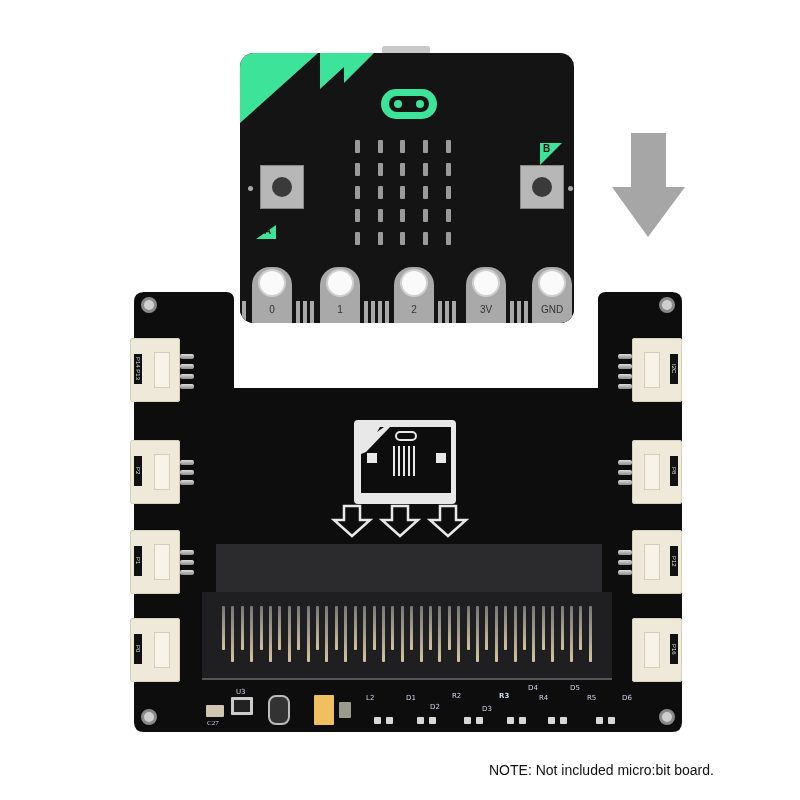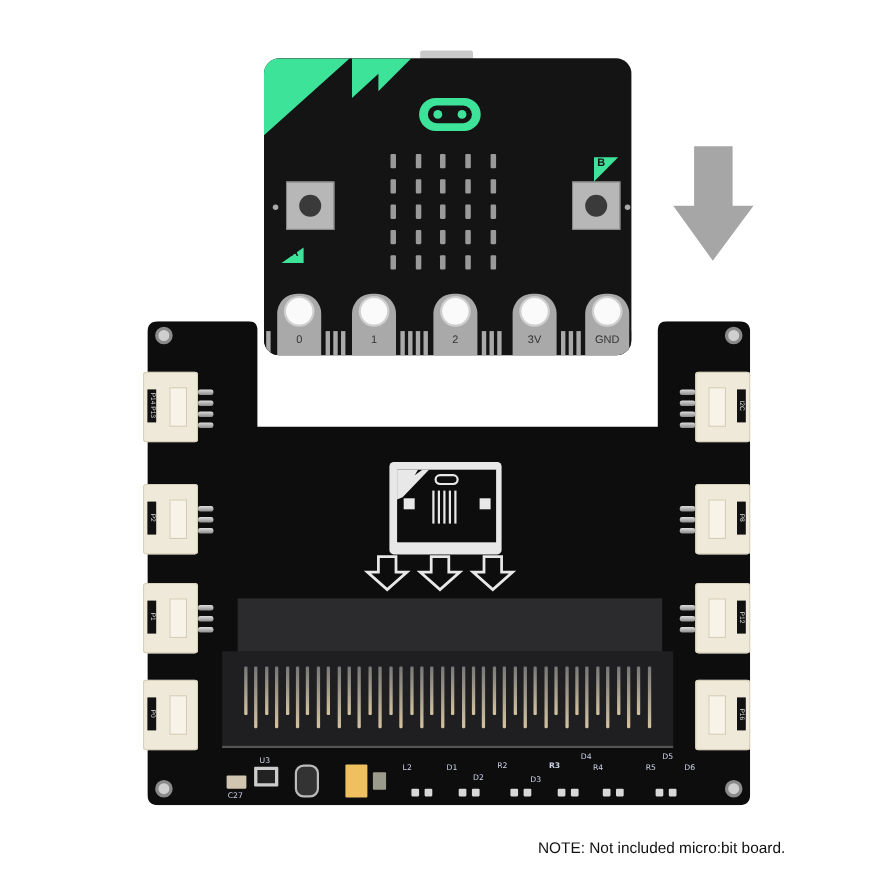--- a/index.html
+++ b/index.html
@@ -173,35 +173,35 @@
         <span style="height:44px"></span>
         <span style="height:56px"></span>
         <span style="height:44px"></span>
         <span style="height:56px"></span>
         <span style="height:44px"></span>
         <span style="height:56px"></span>
     </div>
   </div>
 
   <div class="smd" style="left:72px;top:413px;width:18px;height:12px;background:#cfc5b0;"></div>
-  <div class="silk" style="left:73px;top:427px;">C27</div>
+  <div class="silk" style="left:73px;top:427px;font-family:Liberation Serif, serif;">C27</div>
   <div class="smd" style="left:97px;top:405px;width:22px;height:18px;background:#222;border:3px solid #ccc;box-sizing:border-box;"></div>
   <div class="silk" style="left:102px;top:396px;">U3</div>
   <div class="smd" style="left:134px;top:403px;width:22px;height:30px;background:#333;border:2px solid #bbb;border-radius:8px;box-sizing:border-box;"></div>
   <div class="smd" style="left:180px;top:403px;width:20px;height:30px;background:#f0c060;"></div>
   <div class="smd" style="left:205px;top:410px;width:12px;height:16px;background:#9b9b8b;"></div>
   <div class="silk" style="left:232px;top:402px;">L2</div>
   <div class="silk" style="left:272px;top:402px;">D1</div>
   <div class="silk" style="left:296px;top:411px;">D2</div>
   <div class="silk" style="left:318px;top:400px;text-align:right;">R2</div>
   <div class="silk" style="left:348px;top:413px;">D3</div>
   <div class="silk" style="left:365px;top:400px;font-weight:bold;">R3</div>
   <div class="silk" style="left:394px;top:392px;">D4</div>
   <div class="silk" style="left:405px;top:402px;">R4</div>
-  <div class="silk" style="left:436px;top:392px;margin-left:32px;">D5</div>
+  <div class="silk" style="left:436px;top:392px;">D5</div>
   <div class="silk" style="left:453px;top:402px;">R5</div>
   <div class="silk" style="left:488px;top:402px;">D6</div>
   <div class="smd" style="left:240px;top:425px;width:7px;height:7px;"></div>
     <div class="smd" style="left:252px;top:425px;width:7px;height:7px;"></div>
   <div class="smd" style="left:283px;top:425px;width:7px;height:7px;"></div>
     <div class="smd" style="left:295px;top:425px;width:7px;height:7px;"></div>
   <div class="smd" style="left:330px;top:425px;width:7px;height:7px;"></div>
     <div class="smd" style="left:342px;top:425px;width:7px;height:7px;"></div>
   <div class="smd" style="left:373px;top:425px;width:7px;height:7px;"></div>
     <div class="smd" style="left:385px;top:425px;width:7px;height:7px;"></div>

